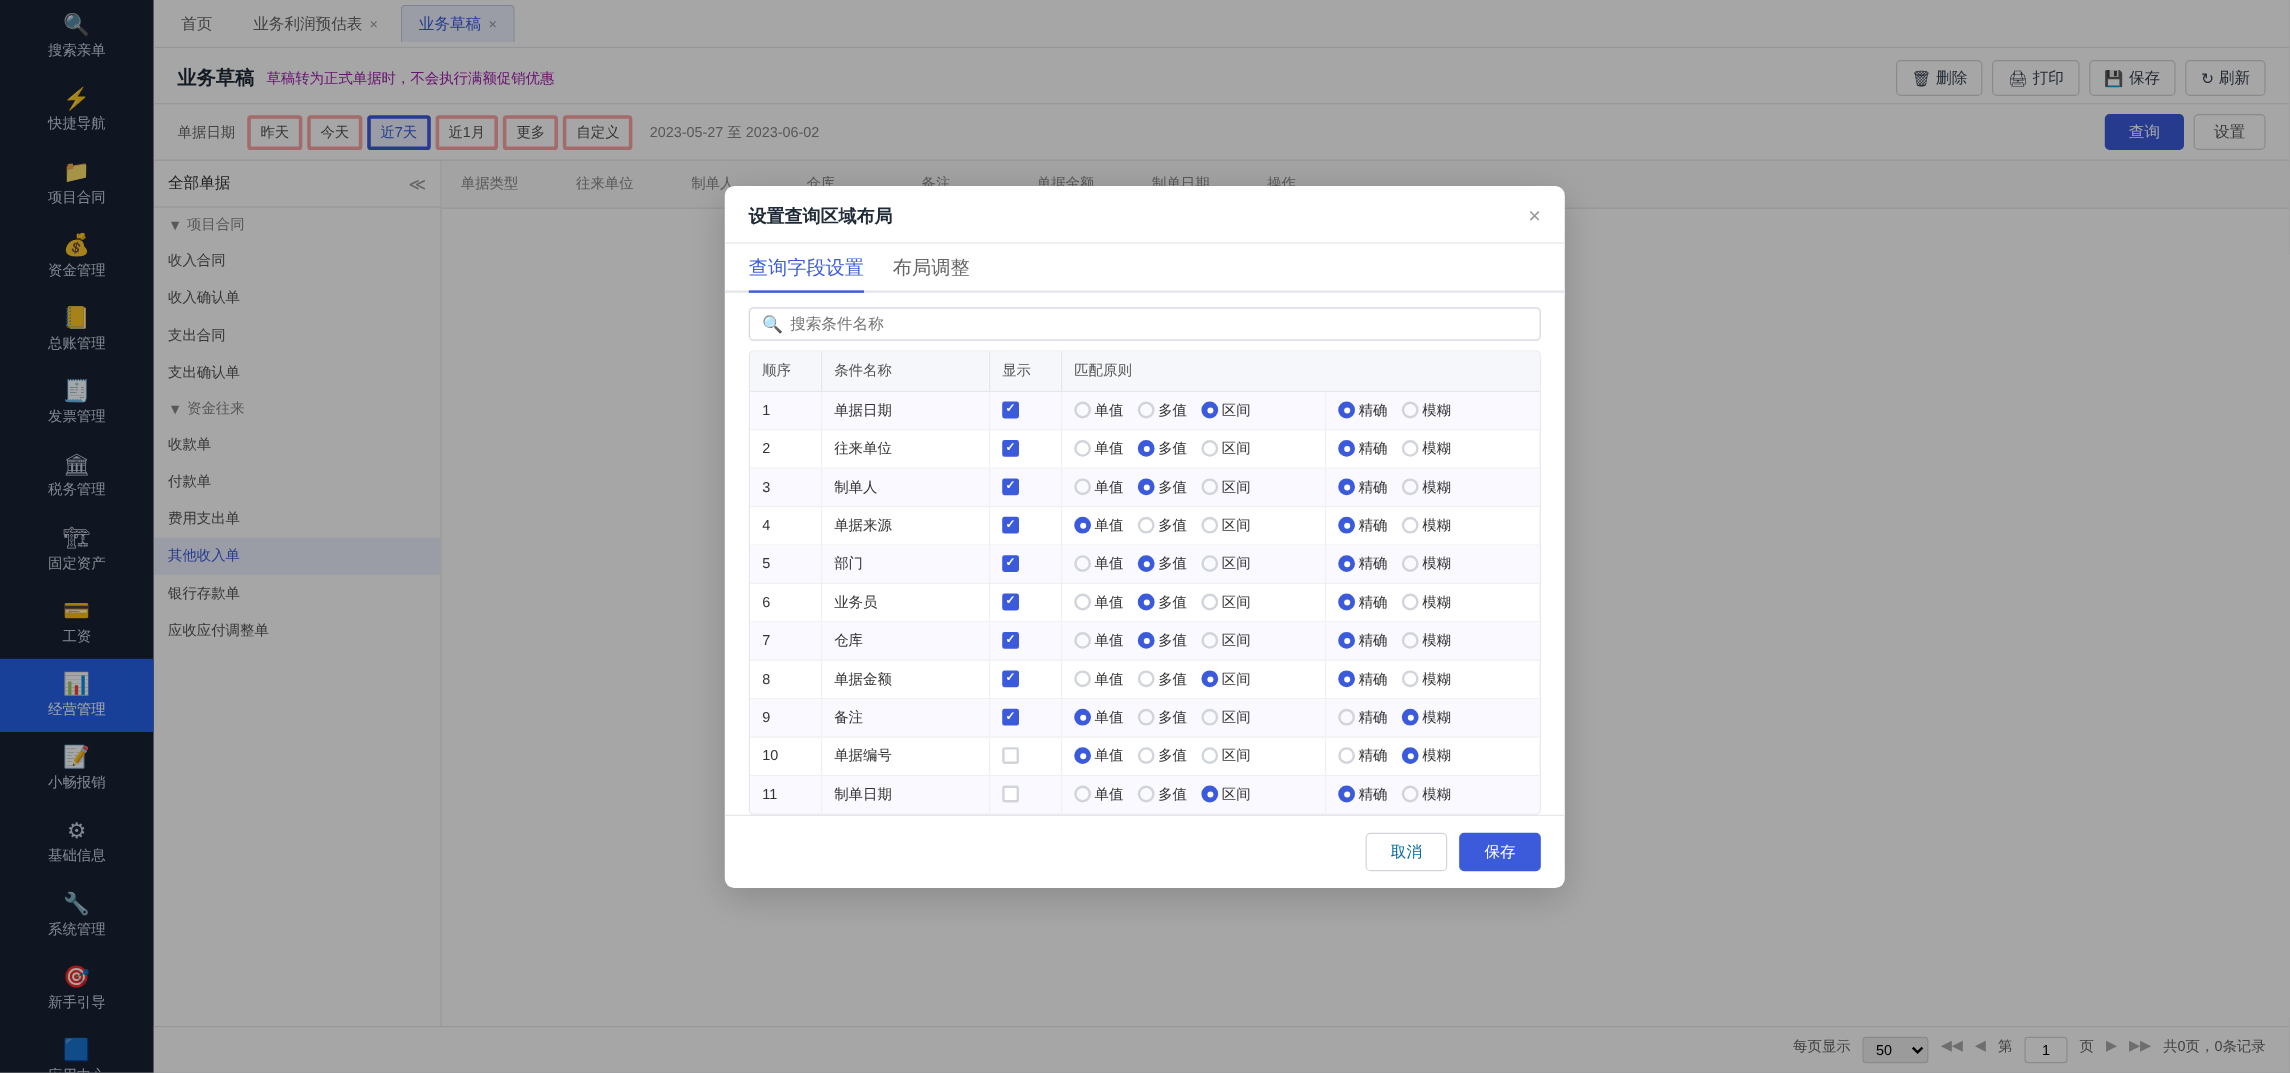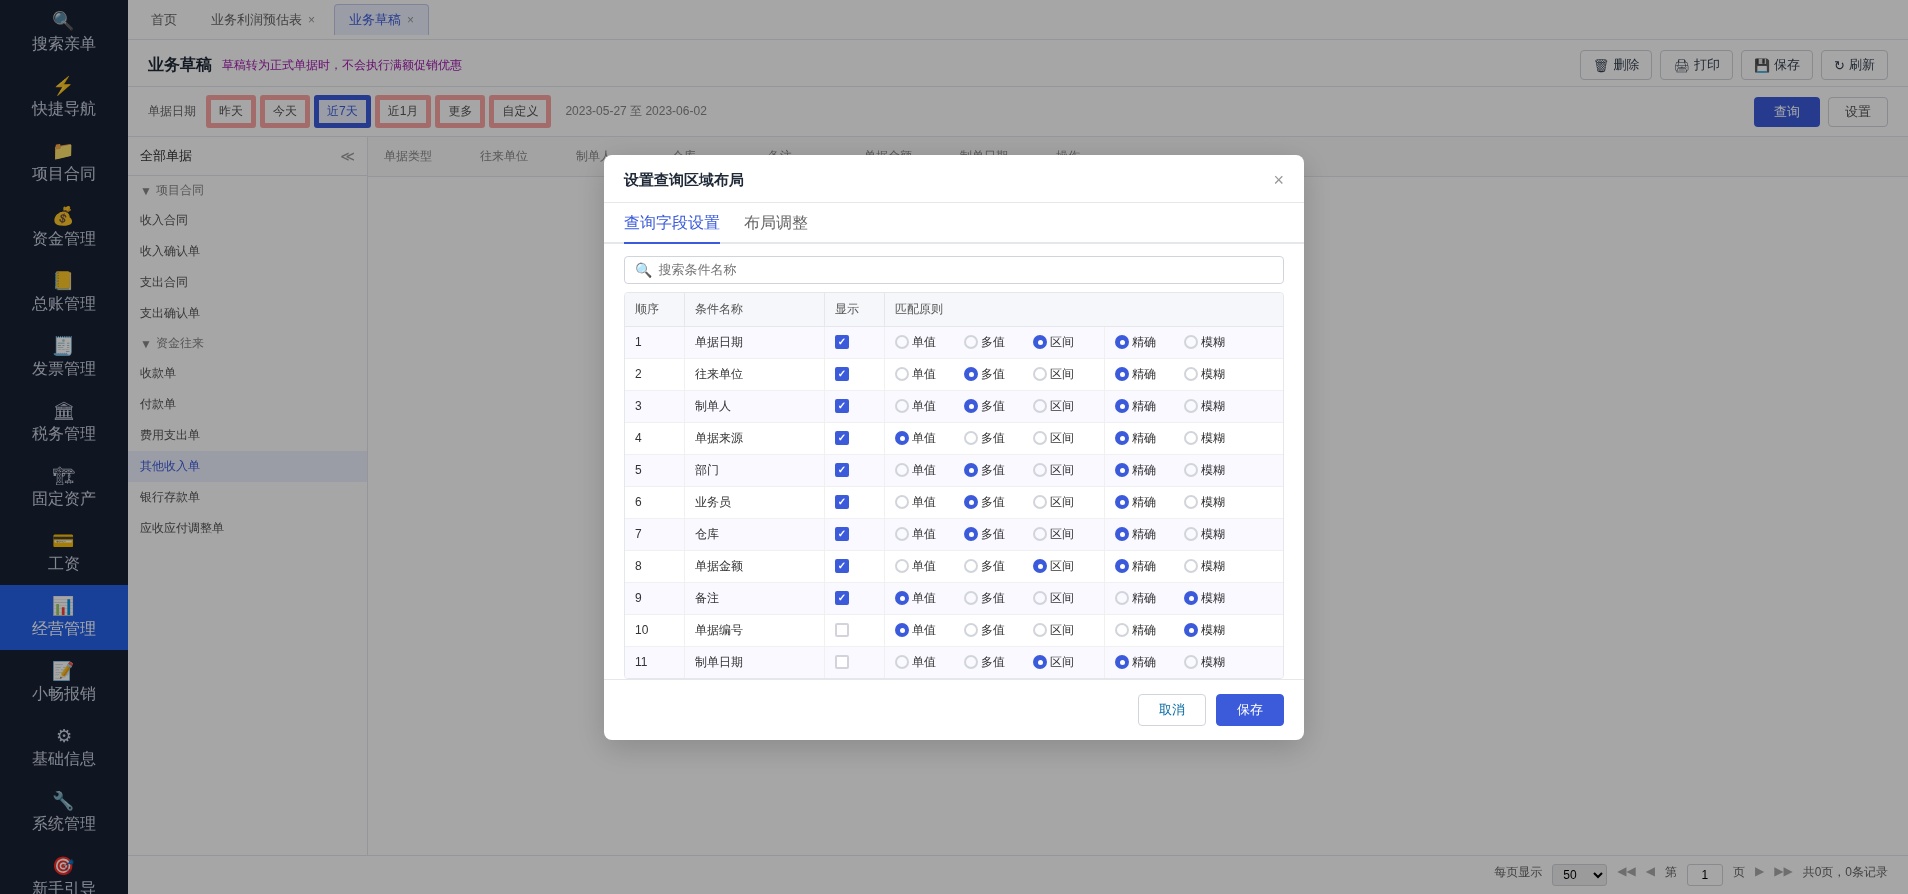--- a/index.html
+++ b/index.html
@@ -6,21 +6,21 @@
     body { font-family: "Microsoft YaHei", "PingFang SC", sans-serif; font-size: 13px; background: #f0f2f5; color: #333; overflow: hidden; height: 894px; width: 1908px; }
 
     
     .app-container { display: flex; height: 100%; width: 100%; }
 
     
     .sidebar { width: 128px; background: #1a2233; color: #c8d0e0; display: flex; flex-direction: column; flex-shrink: 0; height: 100%; }
     .sidebar-item { display: flex; flex-direction: column; align-items: center; padding: 12px 8px 10px; cursor: pointer; font-size: 12px; gap: 4px; }
     .sidebar-item.active { background: #2563eb; color: #fff; }
     .sidebar-icon { font-size: 18px; line-height: 1; }
-    .sidebar-label { font-size: 16px; text-align: center; }
+    .sidebar-label { font-size: 12px; text-align: center; }
 
     
     .main-area { flex: 1; display: flex; flex-direction: column; overflow: hidden; }
 
     
     .top-tabs { background: #fff; border-bottom: 1px solid #e5e7eb; display: flex; align-items: center; height: 40px; padding: 0 8px; gap: 4px; }
     .tab { padding: 6px 14px; border-radius: 4px 4px 0 0; cursor: pointer; font-size: 13px; color: #666; border: 1px solid transparent; border-bottom: none; display: flex; align-items: center; gap: 6px; }
     .tab.active { background: #eef2ff; color: #3b5bdb; border-color: #c5cae9; }
     .tab-close { color: #999; font-size: 12px; line-height: 1; }
 
@@ -29,21 +29,21 @@
     .page-header-top { display: flex; align-items: center; justify-content: space-between; margin-bottom: 6px; }
     .page-title-row { display: flex; align-items: center; gap: 10px; }
     .page-title { font-size: 16px; font-weight: 600; color: #1f2937; }
     .page-subtitle { font-size: 12px; color: #a21caf; }
     .header-actions { display: flex; gap: 8px; align-items: center; }
     .btn { padding: 5px 12px; border-radius: 4px; cursor: pointer; font-size: 13px; border: 1px solid #d1d5db; background: #fff; color: #374151; display: flex; align-items: center; gap: 4px; }
 
     
     .filter-bar { background: #fff; padding: 8px 20px; border-bottom: 1px solid #e5e7eb; display: flex; align-items: center; gap: 10px; flex-wrap: wrap; }
     .filter-label { font-size: 12px; color: #666; }
-    .filter-btn { padding: 3px 8px; border-radius: 3px; cursor: pointer; font-size: 12px; border: 5px solid #fca5a5; background: #fff; color: #555; }
+    .filter-btn { padding: 3px 8px; border-radius: 3px; cursor: pointer; font-size: 12px; border: 3px solid #fca5a5; background: #fff; color: #555; }
     .filter-btn.active { background: #eef2ff; color: #3b5bdb; border-color: #3b5bdb; }
     .filter-date { font-size: 12px; color: #888; margin-left: 4px; }
     .filter-actions { margin-left: auto; display: flex; gap: 8px; }
     .query-btn { padding: 5px 20px; background: #3b5bdb; color: #fff; border: none; border-radius: 4px; cursor: pointer; font-size: 13px; }
     .settings-btn { padding: 5px 16px; background: #fff; color: #555; border: 1px solid #d1d5db; border-radius: 4px; cursor: pointer; font-size: 13px; }
 
     
     .content-area { display: flex; flex: 1; overflow: hidden; }
 
     
@@ -91,21 +91,21 @@
     .dt-head { display: grid; grid-template-columns: 60px 140px 60px 220px 200px; background: #f5f7fa; border-bottom: 1px solid #e5e7eb; }
     .dt-head-cell { padding: 8px 10px; font-size: 12px; color: #555; font-weight: 500; border-right: 1px solid #e5e7eb; }
     .dt-head-cell:last-child { border-right: none; }
     .dt-row { display: grid; grid-template-columns: 60px 140px 60px 220px 200px; border-bottom: 1px solid #f0f0f0; }
     .dt-row:last-child { border-bottom: none; }
     .dt-row.alt { background: #f9f9ff; }
     .dt-cell { padding: 7px 10px; font-size: 12px; color: #333; border-right: 1px solid #f0f0f0; display: flex; align-items: center; }
     .dt-cell:last-child { border-right: none; }
 
     
-    .radio-group { display: flex; gap: 28px; align-items: center; }
+    .radio-group { display: flex; gap: 12px; align-items: center; }
     .radio-opt { display: flex; align-items: center; gap: 3px; cursor: pointer; font-size: 12px; }
     .radio-circle { width: 14px; height: 14px; border-radius: 50%; border: 2px solid #d1d5db; display: flex; align-items: center; justify-content: center; flex-shrink: 0; }
     .radio-circle.checked { border-color: #3b5bdb; background: #3b5bdb; }
     .radio-circle.checked::after { content: ''; width: 5px; height: 5px; background: #fff; border-radius: 50%; }
     .checkbox-box { width: 14px; height: 14px; border: 2px solid #3b5bdb; border-radius: 2px; background: #3b5bdb; display: flex; align-items: center; justify-content: center; flex-shrink: 0; }
     .checkbox-box.unchecked { background: #fff; border-color: #d1d5db; }
     .checkbox-check { color: #fff; font-size: 10px; font-weight: bold; line-height: 1; }
 
     
     .dialog-footer { padding: 14px 20px; display: flex; justify-content: flex-end; gap: 10px; border-top: 1px solid #e5e7eb; }

